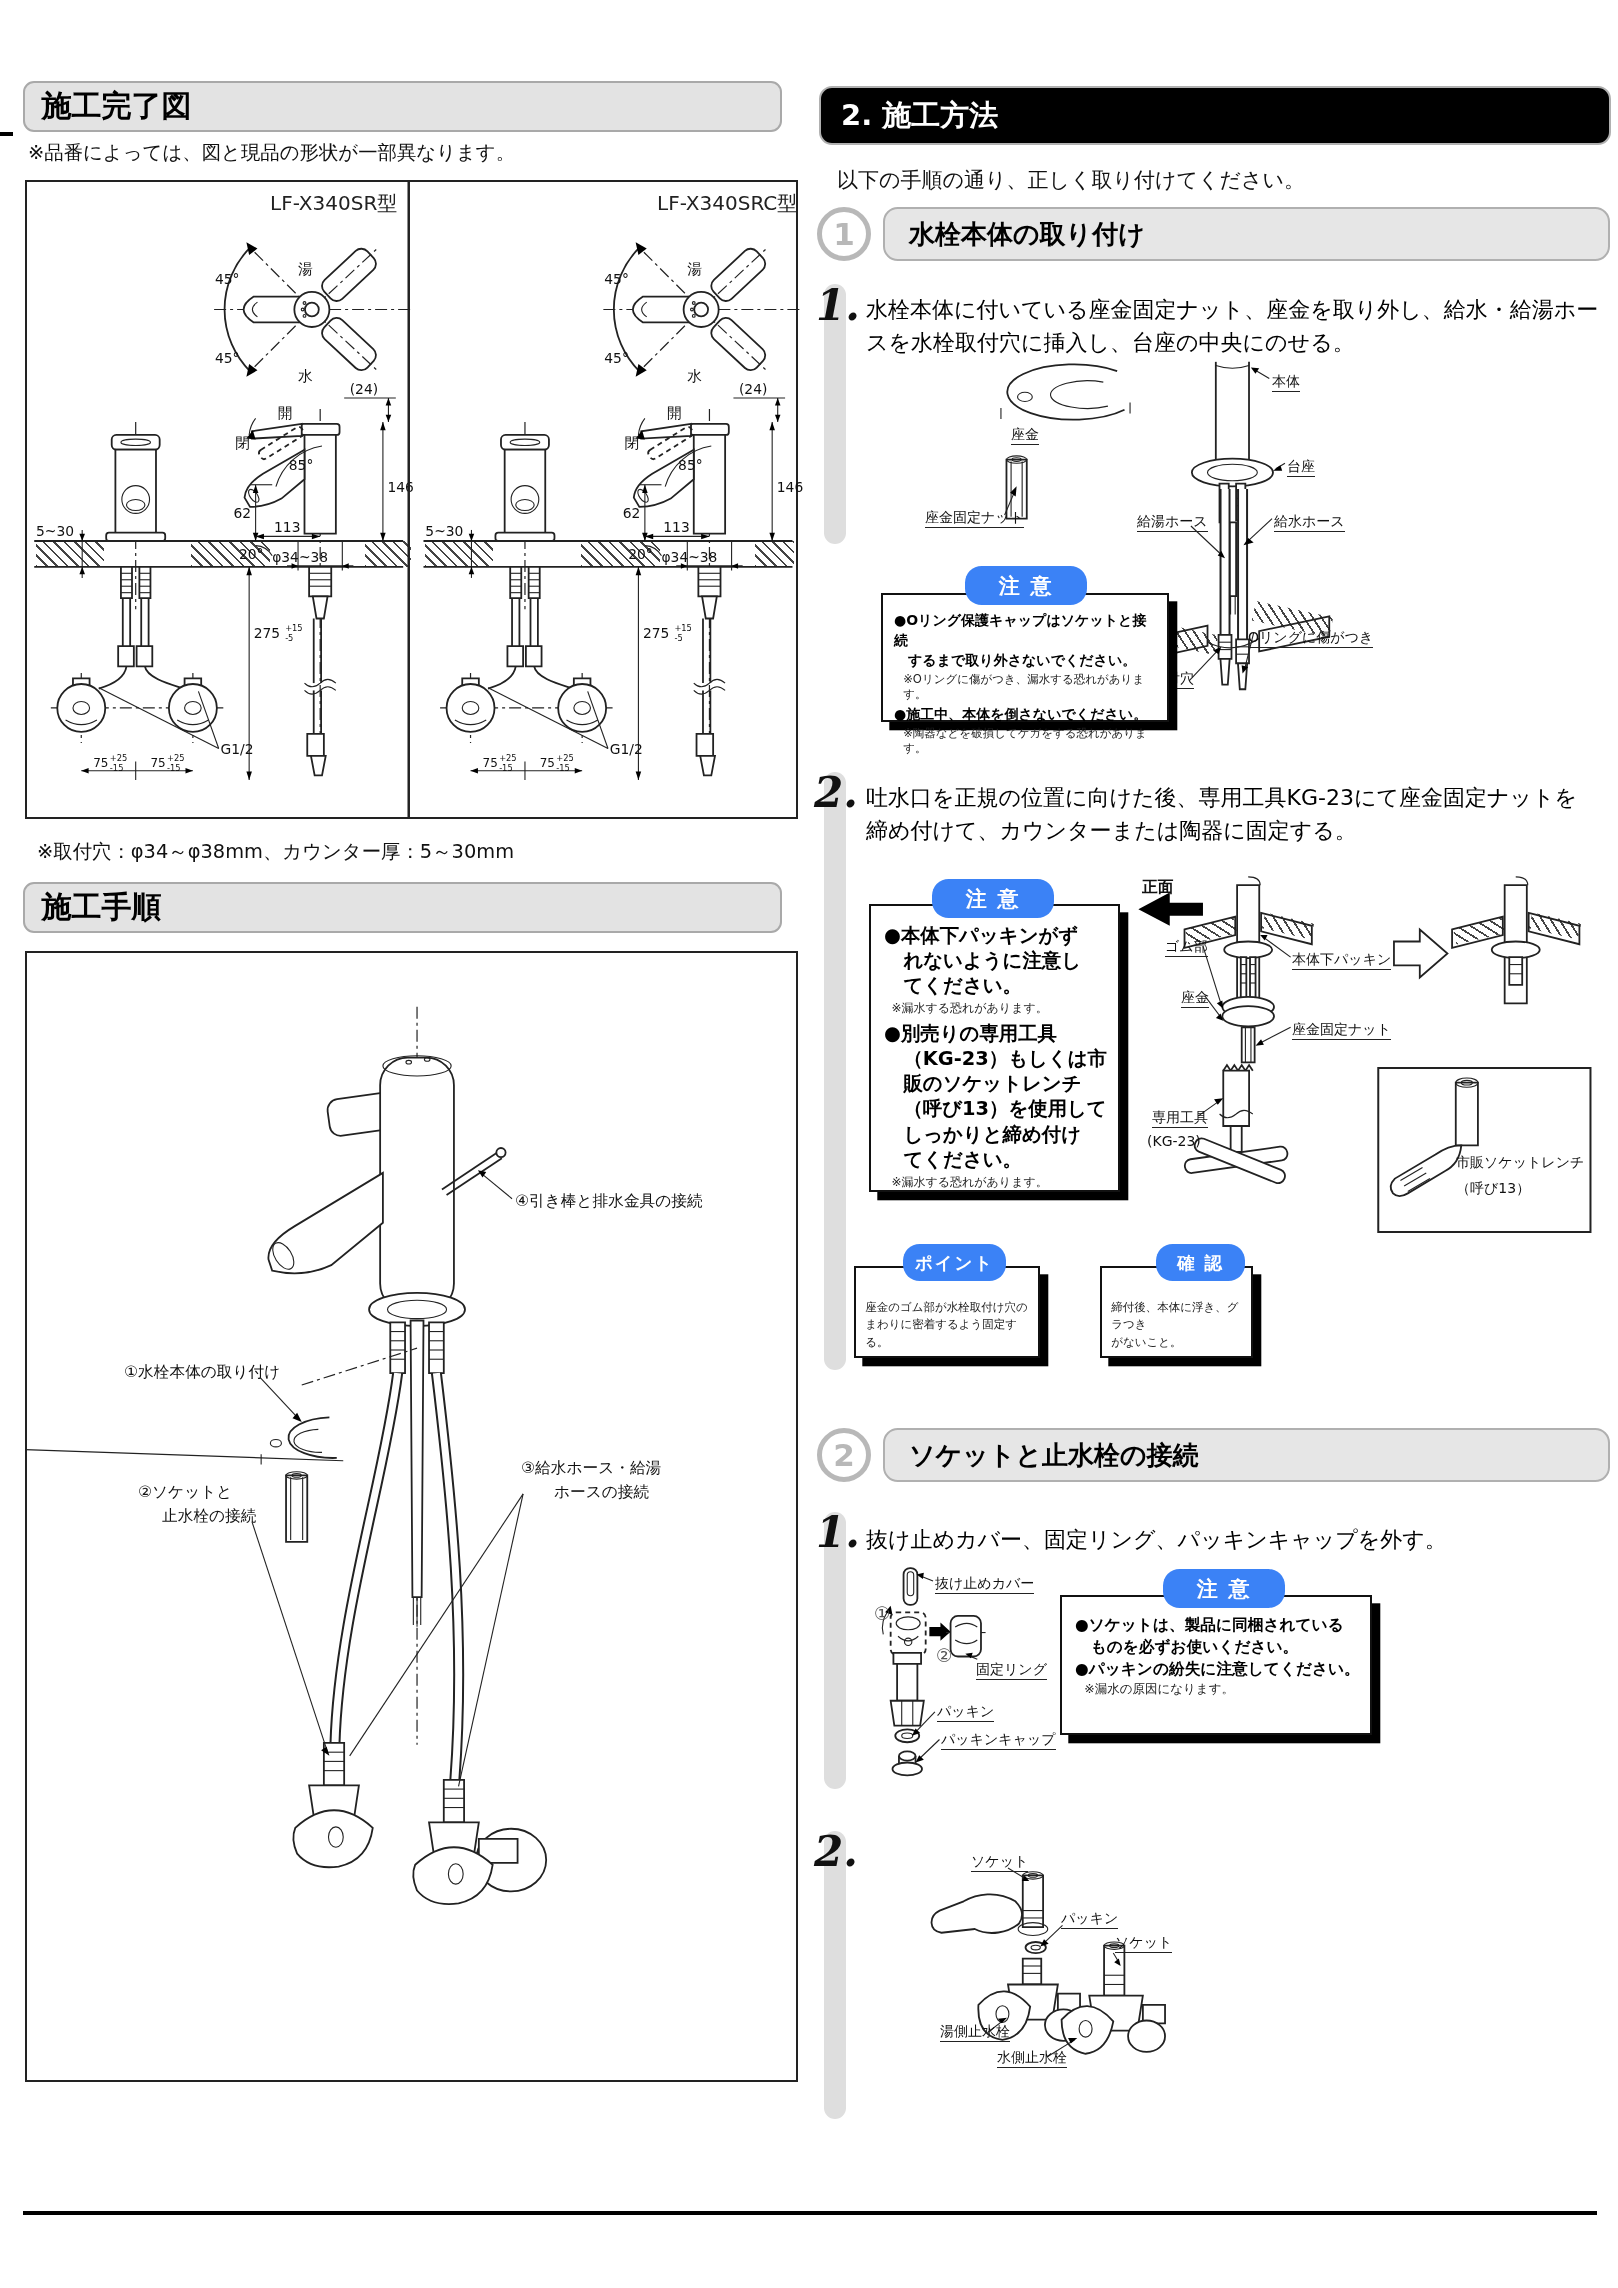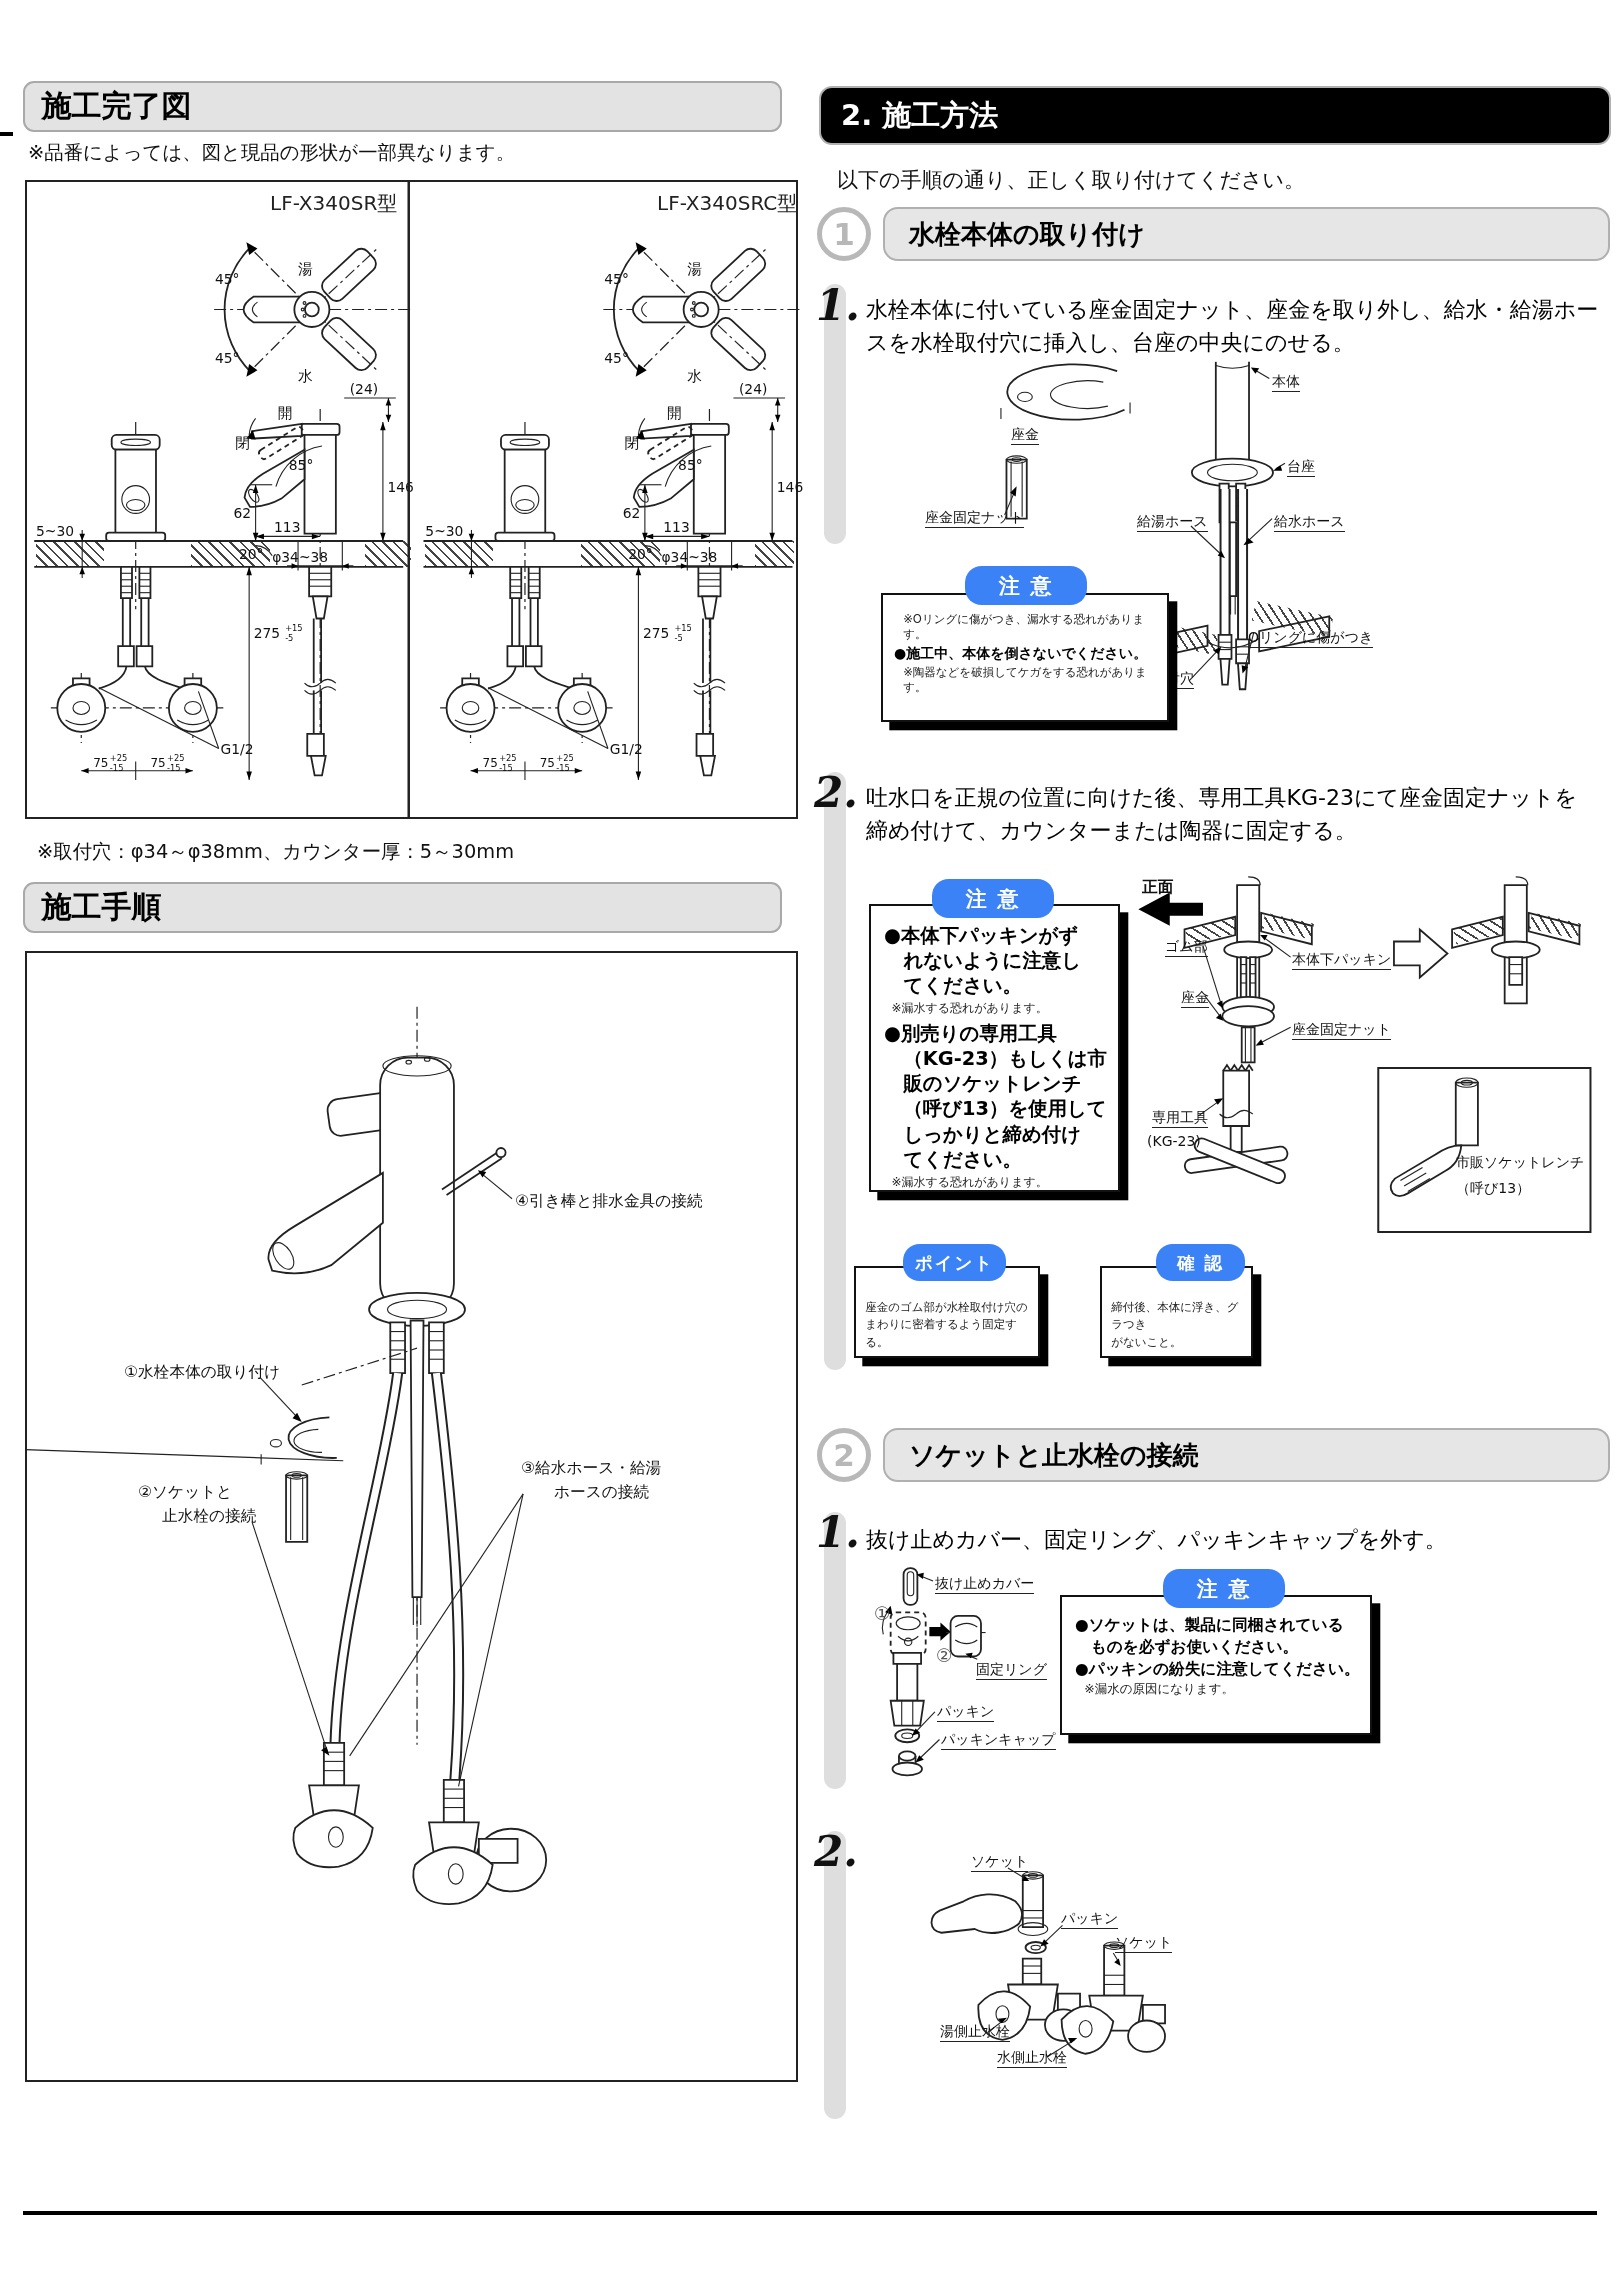--- a/index.html
+++ b/index.html
@@ -420,20 +420,22 @@
   <span class="abs lbl" style="left:1287px;top:458px;">台座</span>
   <span class="abs lbl" style="left:1274px;top:513px;">給水ホース</span>
   <span class="abs lbl" style="left:1137px;top:513px;">給湯ホース</span>
   <span class="abs lbl" style="left:1248px;top:629px;">Oリングに傷がつき</span>
   <span class="abs lbl" style="left:1124px;top:670px;">水栓取付穴</span>
 
   <div class="abs ctab" style="left:965px;top:566px;width:122px;height:39px;font-size:21px;z-index:3;">
     <span>注 意</span>
   </div>
   <div class="abs cbox" style="left:881px;top:593px;width:288px;height:129px;padding:14.8px 11px 0 11px;z-index:2;">
+    <div class="cmain" style="font-size:14px;line-height:1.45;">●Oリング保護キャップはソケットと接続
+　するまで取り外さないでください。</div>
     <div class="csub" style="font-size:11.5px;margin:1.8px 0 3.7px 9.2px;">※Oリングに傷がつき、漏水する恐れがあります。</div>
     <div class="cmain" style="font-size:14px;">●施工中、本体を倒さないでください。</div>
     <div class="csub" style="font-size:11.5px;margin:1.8px 0 0 9.2px;">※陶器などを破損してケガをする恐れがあります。</div>
   </div>
 
   <div class="abs stepbar" style="left:824px;top:772px;height:598px;"></div>
   <div class="abs stepnum" style="left:814px;top:768px;">2.</div>
   <div class="abs steptxt" style="left:866px;top:781px;width:749px;">吐水口を正規の位置に向けた後、専用工具KG-23にて座金固定ナットを
 締め付けて、カウンターまたは陶器に固定する。</div>
 

